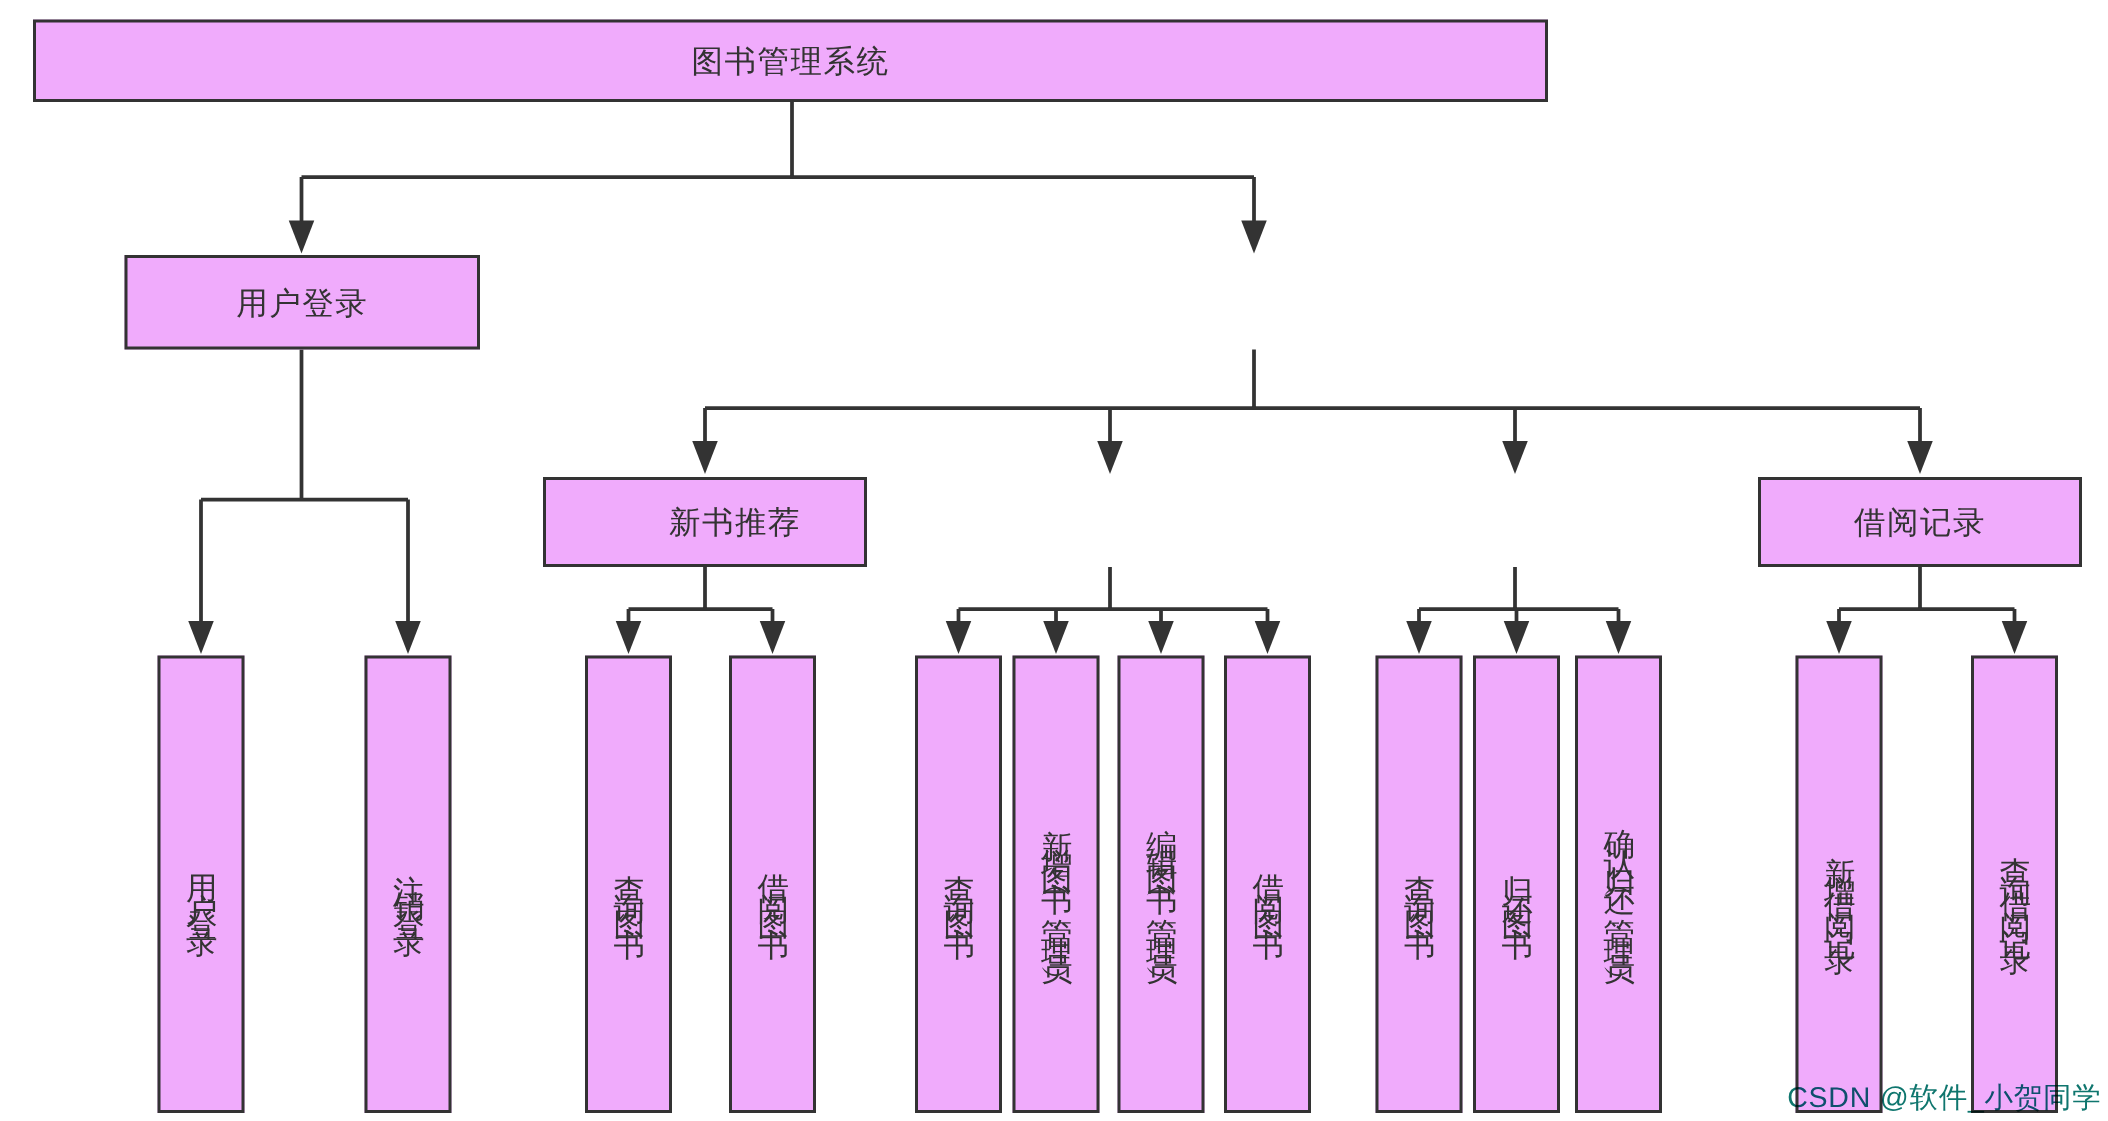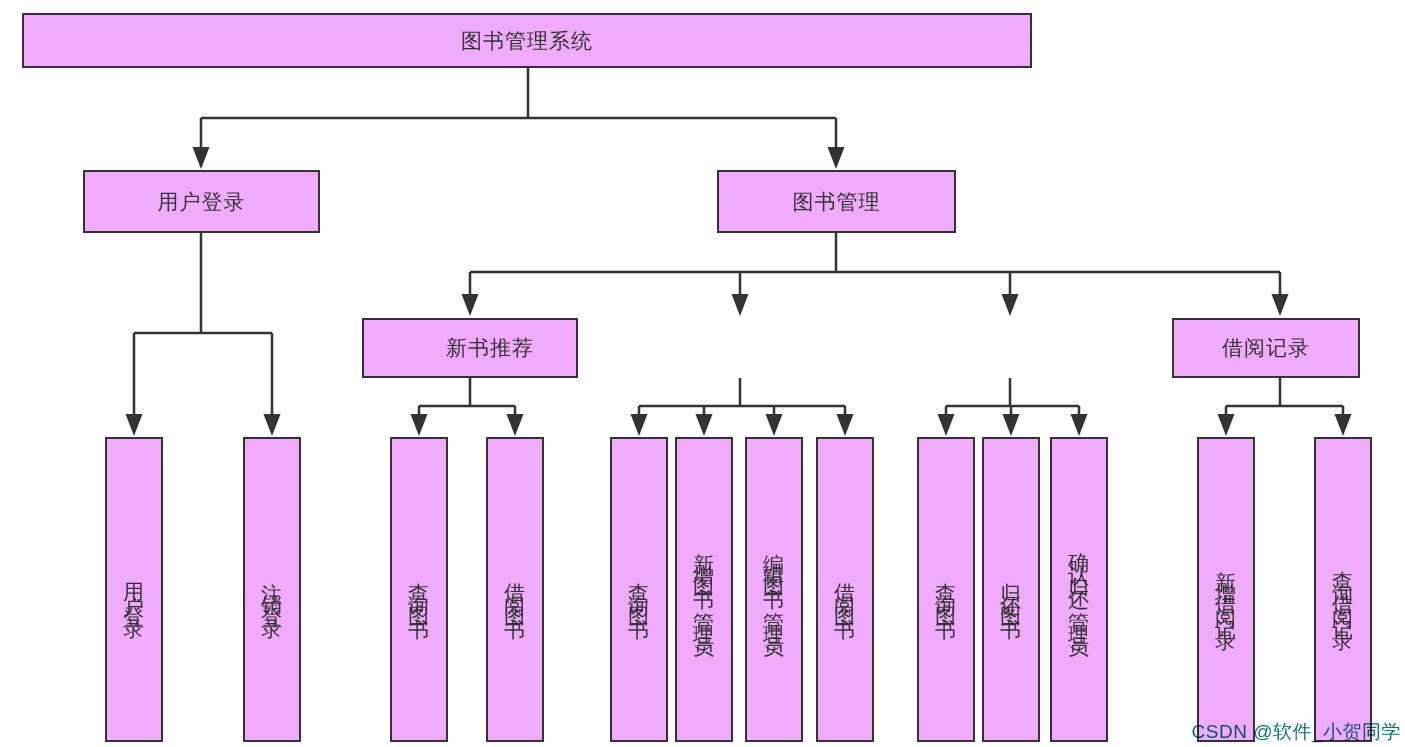--- a/index.html
+++ b/index.html
@@ -100,28 +100,25 @@
     </g>
   </svg>
 
   <div class="box" style="left:22px;top:13px;width:1010px;height:55px;">
     <span class="h-label">图书管理系统</span>
   </div>
 
   <div class="box" style="left:83px;top:170px;width:237px;height:63px;">
     <span class="h-label">用户登录</span>
   </div>
-  <div class="box" style="left:717px;top:170px;width:239px;height:63px;">
-    <span class="h-label">图书管理</span>
-  </div>
 
   <div class="box" style="left:362px;top:318px;width:216px;height:60px;padding-left:40px;">
     <span class="h-label">新书推荐</span>
   </div>
-  <div class="box" style="left:1172px;top:318px;width:188px;height:60px;">
+  <div class="box" style="left:1172px;top:318px;width:216px;height:60px;">
     <span class="h-label">借阅记录</span>
   </div>
 
   <div class="box v-box" style="left:105px;">
     <span class="v-label">用户登录</span>
   </div>
   <div class="box v-box" style="left:243px;">
     <span class="v-label">注销登录</span>
   </div>
 

